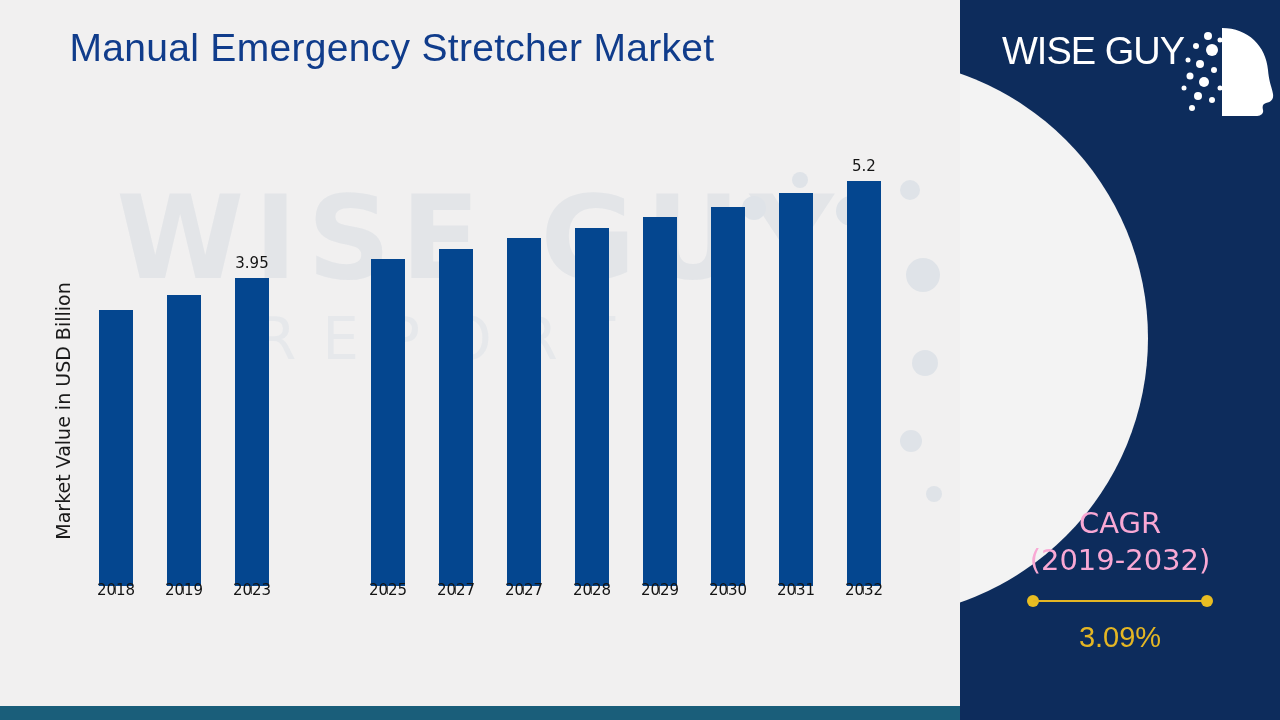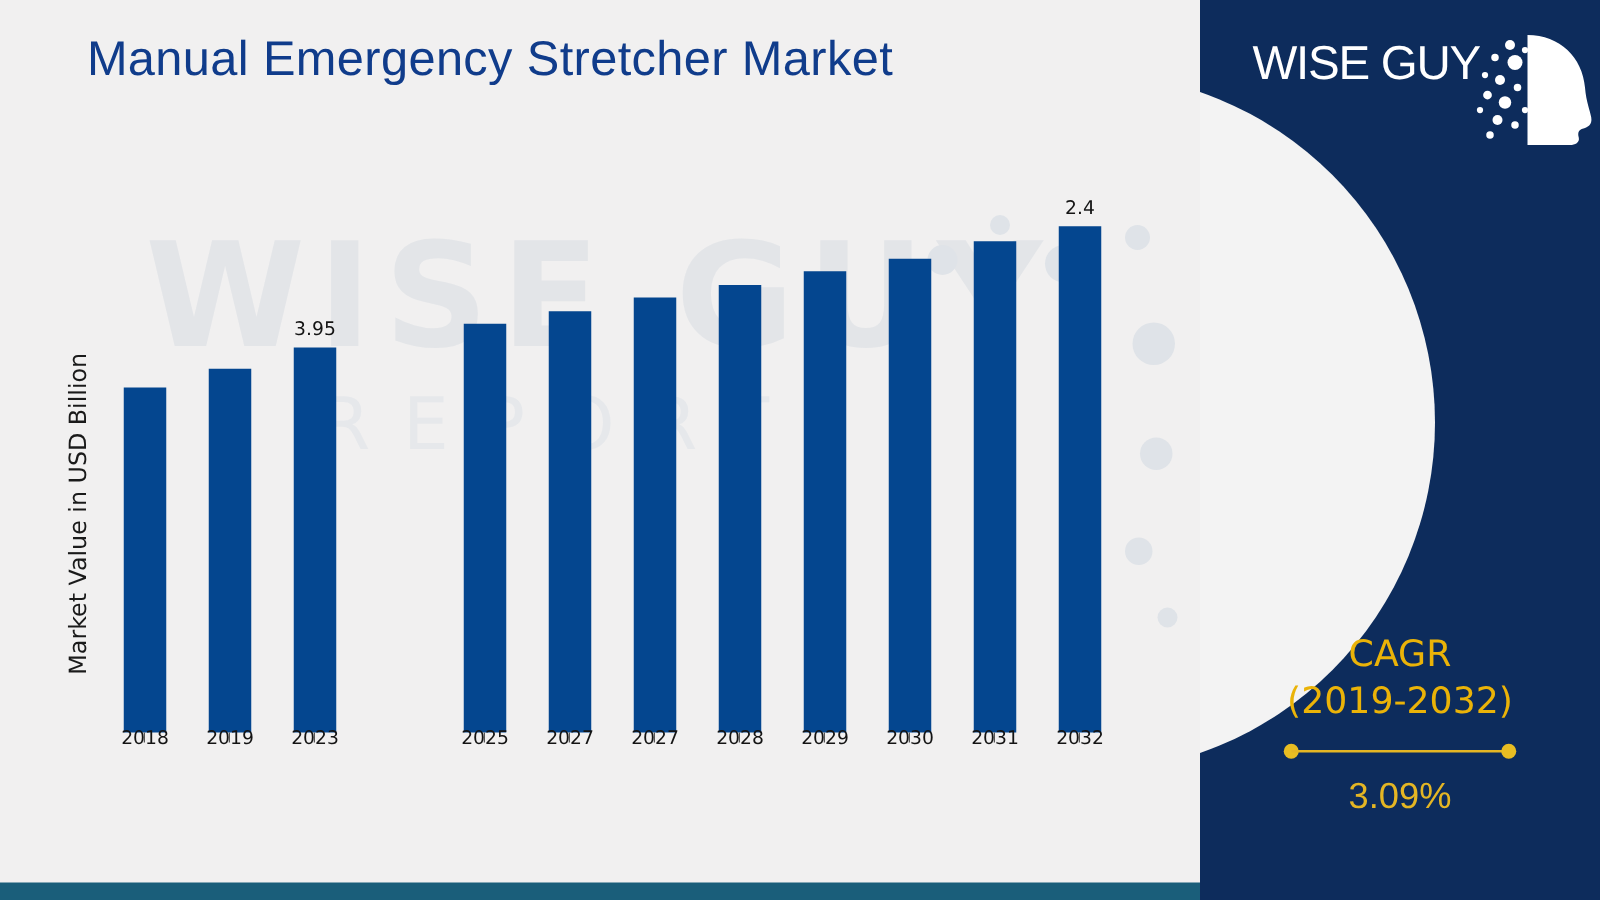--- a/index.html
+++ b/index.html
@@ -198,21 +198,21 @@
   #cagr-block {
     position: absolute;
     left: 0;
     top: 505px;
     width: 320px;
     text-align: center;
   }
   #cagr-title, #cagr-range {
     font-family: "DejaVu Sans", sans-serif;
     font-size: 29px;
-    color: #eab308;
+    color: #f9a8d4;
     line-height: 1.28;
     white-space: nowrap;
   }
   #cagr-divider {
     position: relative;
     width: 186px;
     margin: 16px auto 0 auto;
     height: 12px;
   }
   #cagr-divider .line {
@@ -321,21 +321,21 @@
           <div class="bar" title="2030: 4.87" style="height: 379px; background: rgb(4, 70, 143);"></div>
           <div class="tick"></div>
           <div class="x-label">2030</div>
         </div>
         <div class="bar-slot" style="left: 680px;">
           <div class="bar" title="2031: 5.05" style="height: 393px; background: rgb(4, 70, 143);"></div>
           <div class="tick"></div>
           <div class="x-label">2031</div>
         </div>
         <div class="bar-slot" style="left: 748px;">
-          <div class="bar-label" style="bottom: 411px;">2.4</div>
+          <div class="bar-label" style="bottom: 411px;">5.2</div>
           <div class="bar" title="2032: 5.2" style="height: 405px; background: rgb(4, 70, 143);"></div>
           <div class="tick"></div>
           <div class="x-label">2032</div>
         </div>
       </div>
 
   </div>
 
   <div id="right-panel">
 

